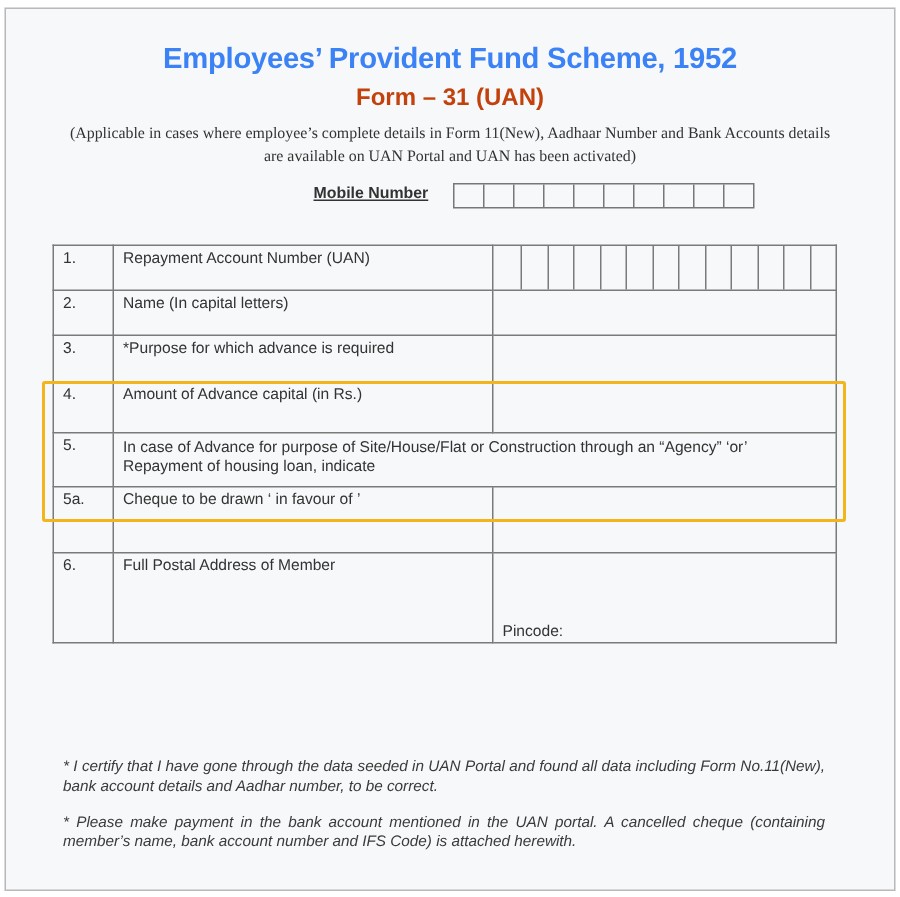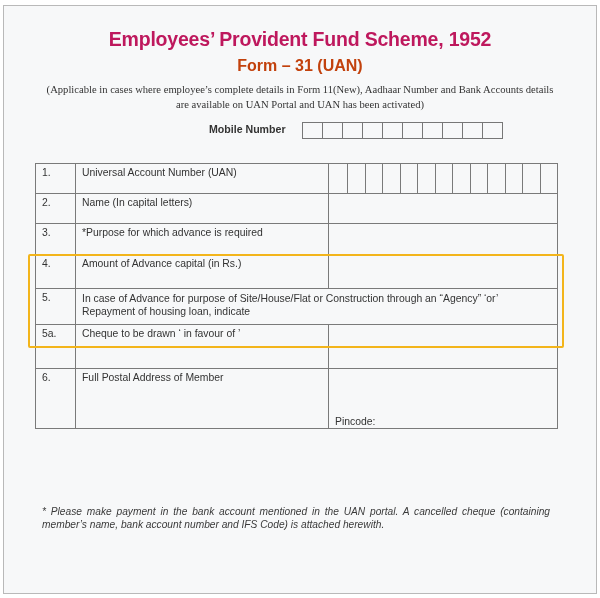--- a/index.html
+++ b/index.html
@@ -1,21 +1,21 @@
 <!DOCTYPE html>
 <html><head>
 <meta charset="utf-8">
 <style>
   html,body{margin:0;padding:0;}
   body{width:600px;height:598px;background:#ffffff;position:relative;overflow:hidden;font-family:"Liberation Sans",sans-serif;color:#2b2b2b;}
   .page{position:absolute;left:3px;top:5px;width:592px;height:587px;background:#f7f8f9;border:1px solid #b9b9b9;}
-  .title{position:absolute;left:0;width:600px;top:28px;text-align:center;font-size:19.5px;font-weight:bold;color:#be185d;letter-spacing:-0.2px;}
+  .title{position:absolute;left:0;width:600px;top:28px;text-align:center;font-size:19.5px;font-weight:bold;color:#3b82f6;letter-spacing:-0.2px;}
   .subtitle{position:absolute;left:0;width:600px;top:57px;text-align:center;font-size:16px;font-weight:bold;color:#c2410c;}
   .note{position:absolute;left:40px;width:520px;top:82px;text-align:center;font-size:10.6px;line-height:15px;color:#333;font-family:Liberation Serif, serif;}
-  .mobile-label{position:absolute;left:209px;top:123px;font-size:10.6px;font-weight:bold;color:#333;}
+  .mobile-label{position:absolute;left:209px;top:123px;font-size:10.6px;font-weight:bold;color:#333;text-decoration:underline;}
   .mobile-boxes{position:absolute;left:302px;top:122px;display:flex;border:1px solid #777;}
   .mobile-boxes span{width:19px;height:15px;border-right:1px solid #777;display:block;}
   .mobile-boxes span:last-child{border-right:none;}
   table.form{position:absolute;left:35px;top:163px;width:523px;border-collapse:collapse;font-size:10.4px;color:#333;}
   table.form td{border:1px solid #7a7a7a;vertical-align:top;padding:3px 6px 0 6px;}
   td.num{width:27px;}
   td.lbl{width:240px;}
   .uan-cell{padding:0 !important;}
   .uan-boxes{display:flex;height:29px;}
   .uan-boxes span{flex:1;border-left:1px solid #7a7a7a;}
@@ -46,21 +46,21 @@
   <span></span>
   <span></span>
   <span></span>
   <span></span>
 </div>
 
 <table class="form">
   <tbody>
       <tr style="height:30px">
     <td class="num">1.</td>
-    <td class="lbl">Universal Account Number (UAN)</td>
+    <td class="lbl">Repayment Account Number (UAN)</td>
     <td class="uan-cell">
       <div class="uan-boxes">
         <span></span>
         <span></span>
         <span></span>
         <span></span>
         <span></span>
         <span></span>
         <span></span>
         <span></span>
@@ -102,14 +102,15 @@
     <td class="val">
       <span class="pincode">Pincode:</span>
     </td>
   </tr>
 </tbody>
   </table>
 
 <div class="highlight"></div>
 
 <div class="certify">
+  <p>* I certify that I have gone through the data seeded in UAN Portal and found all data including Form No.11(New), bank account details and Aadhar number, to be correct.</p>
   <p>* Please  make payment in the bank account mentioned in the UAN portal. A  cancelled cheque (containing member’s name, bank account number and IFS Code) is attached herewith.</p>
 </div>
 
 </body></html>

